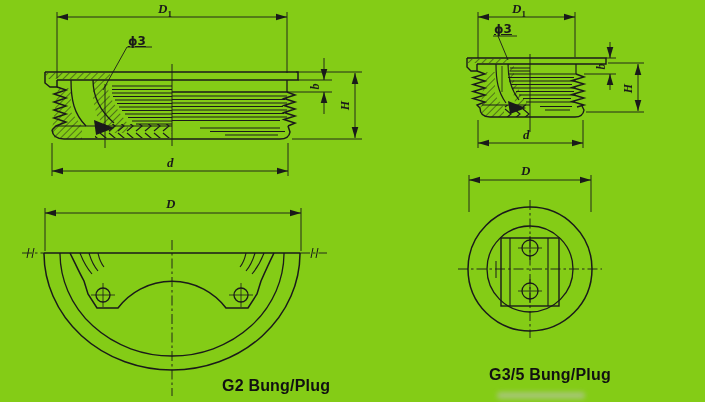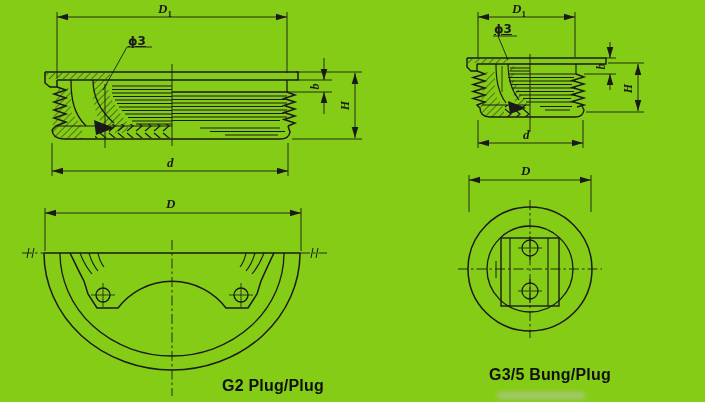--- a/index.html
+++ b/index.html
@@ -181,18 +181,18 @@
 <span class="lbl dim" style="left:167px;top:155px;">d</span>
 <span class="lbl dim" style="left:166px;top:196px;">D</span>
 
 <span class="lbl dim" style="left:512px;top:1px;"><span>D</span><sub>1</sub></span>
 <span class="lbl phi" style="left:494px;top:22px;">ϕ3</span>
 <span class="lbl dim rot" style="left:598px;top:59px;">b</span>
 <span class="lbl dim rot" style="left:624px;top:81px;">H</span>
 <span class="lbl dim" style="left:523px;top:127px;">d</span>
 <span class="lbl dim" style="left:521px;top:163px;">D</span>
 
-<span class="lbl caption" style="left:222px;top:377px;">G2 Plug/Plug</span>
+<span class="lbl caption" style="left:222px;top:377px;">G2 Bung/Plug</span>
 <span class="lbl caption" style="left:489px;top:366px;">G3/5 Bung/Plug</span>
 
 <div class="smudge" style="left:497px;top:392px;width:88px;height:7px;"></div>
 
 </div>
 
 </body></html>

